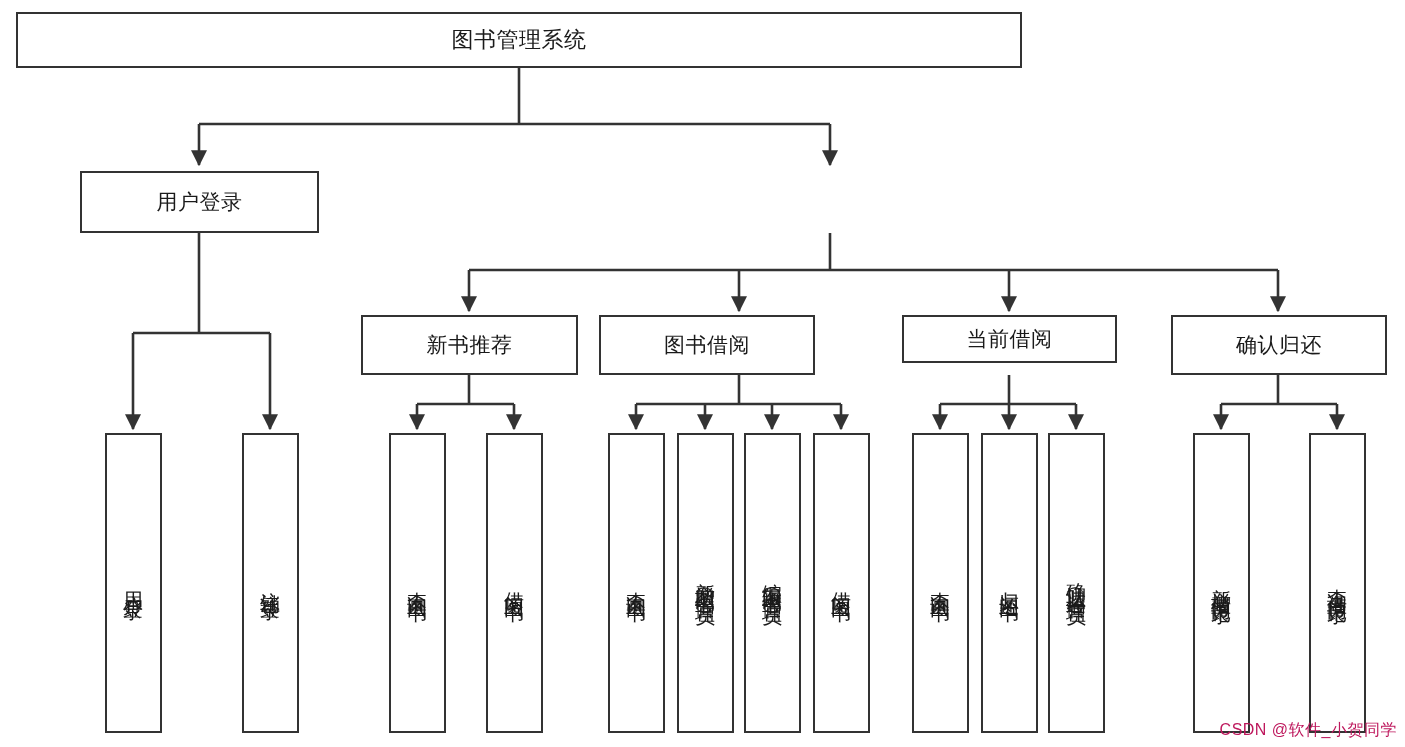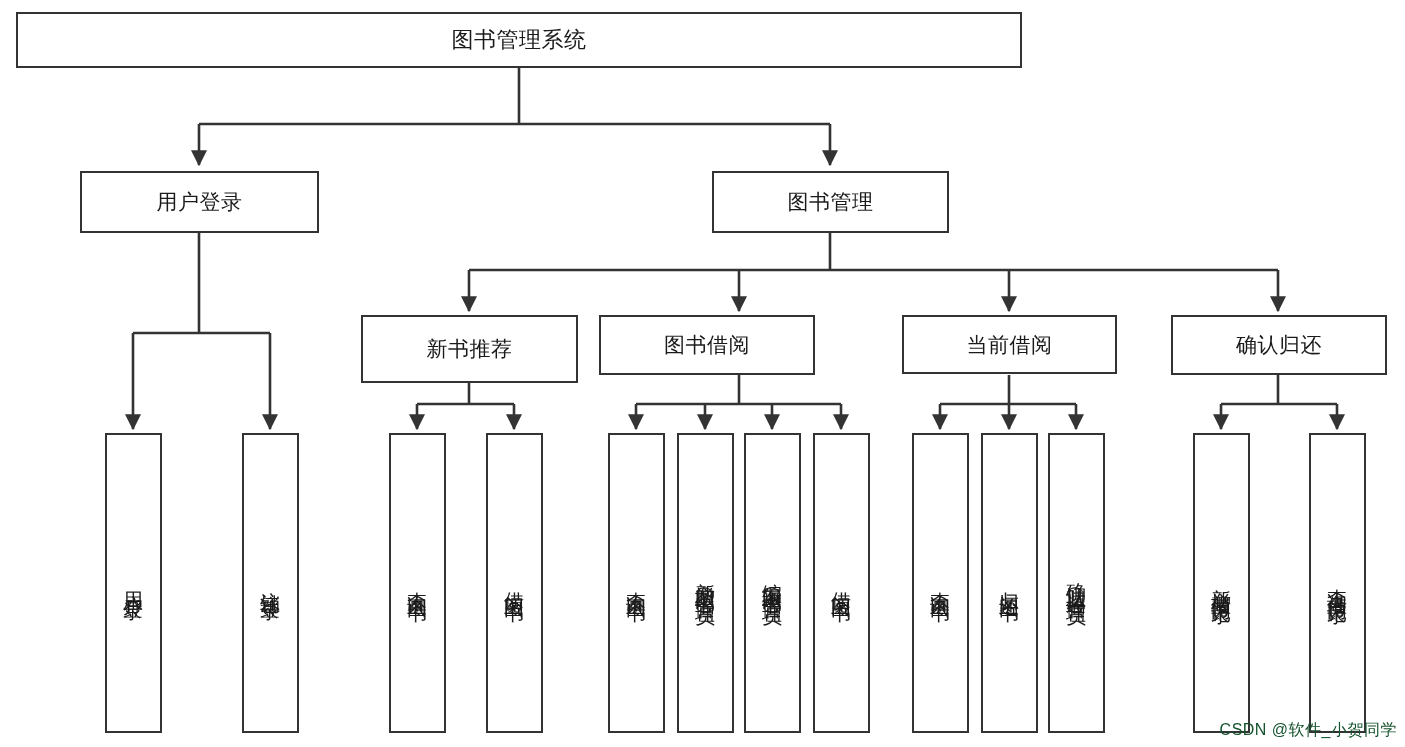--- a/index.html
+++ b/index.html
@@ -54,21 +54,21 @@
     line-height: 1.0;
     letter-spacing: 3.5px;
     white-space: nowrap;
     color: #1a1a1a;
   }
   #watermark {
     position: absolute;
     right: 8px;
     bottom: 6px;
     font-size: 16px;
-    color: #14532d;
+    color: #be185d;
     letter-spacing: 0.5px;
     z-index: 3;
     white-space: nowrap;
   }
 </style>
 </head>
 <body>
 
 <div id="canvas">
 
@@ -118,25 +118,24 @@
       <path d="M 1278 375 L 1278 404"></path>
       <path d="M 1221 404 L 1337 404"></path>
       <path d="M 1221 404 L 1221 429" marker-end="url(#arrow)"></path>
       <path d="M 1337 404 L 1337 429" marker-end="url(#arrow)"></path>
     </g>
   </svg>
 
   <div class="node horiz title" style="left:16px; top:12px; width:1006px; height:56px;">图书管理系统</div>
 
   <div class="node horiz" style="left:80px; top:171px; width:239px; height:62px;">用户登录</div>
-  <div class="node horiz" style="left:712px; top:171px; width:237px; height:62px;">图书管理</div>
 
-  <div class="node horiz" style="left:361px; top:315px; width:217px; height:68px;">新书推荐</div>
+  <div class="node horiz" style="left:361px; top:315px; width:217px; height:60px;">新书推荐</div>
   <div class="node horiz" style="left:599px; top:315px; width:216px; height:60px;">图书借阅</div>
-  <div class="node horiz" style="left:902px; top:315px; width:215px; height:59px;">当前借阅</div>
+  <div class="node horiz" style="left:902px; top:315px; width:215px; height:48px;">当前借阅</div>
   <div class="node horiz" style="left:1171px; top:315px; width:216px; height:60px;">确认归还</div>
 
   <div class="node vert" style="left:105px; top:433px; width:57px; height:300px;">
     <span class="vlabel">用户登录</span>
   </div>
   <div class="node vert" style="left:242px; top:433px; width:57px; height:300px;">
     <span class="vlabel">注销登录</span>
   </div>
 
   <div class="node vert" style="left:389px; top:433px; width:57px; height:300px;">

